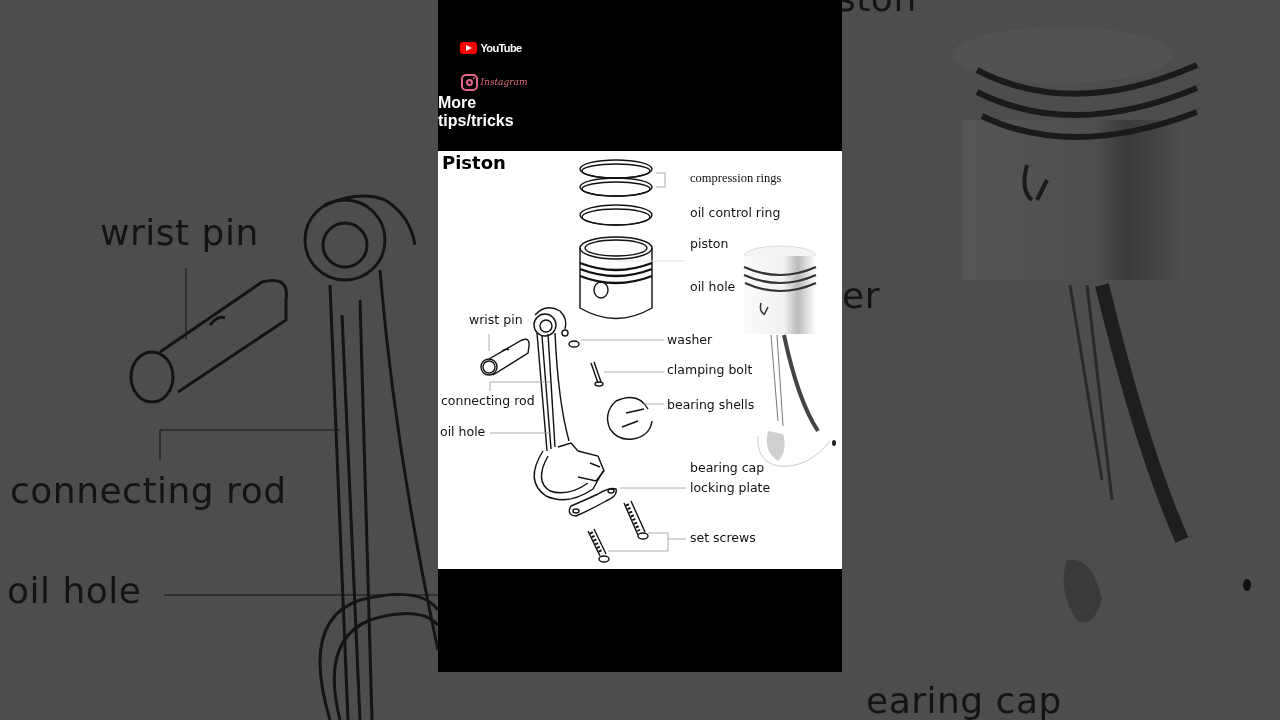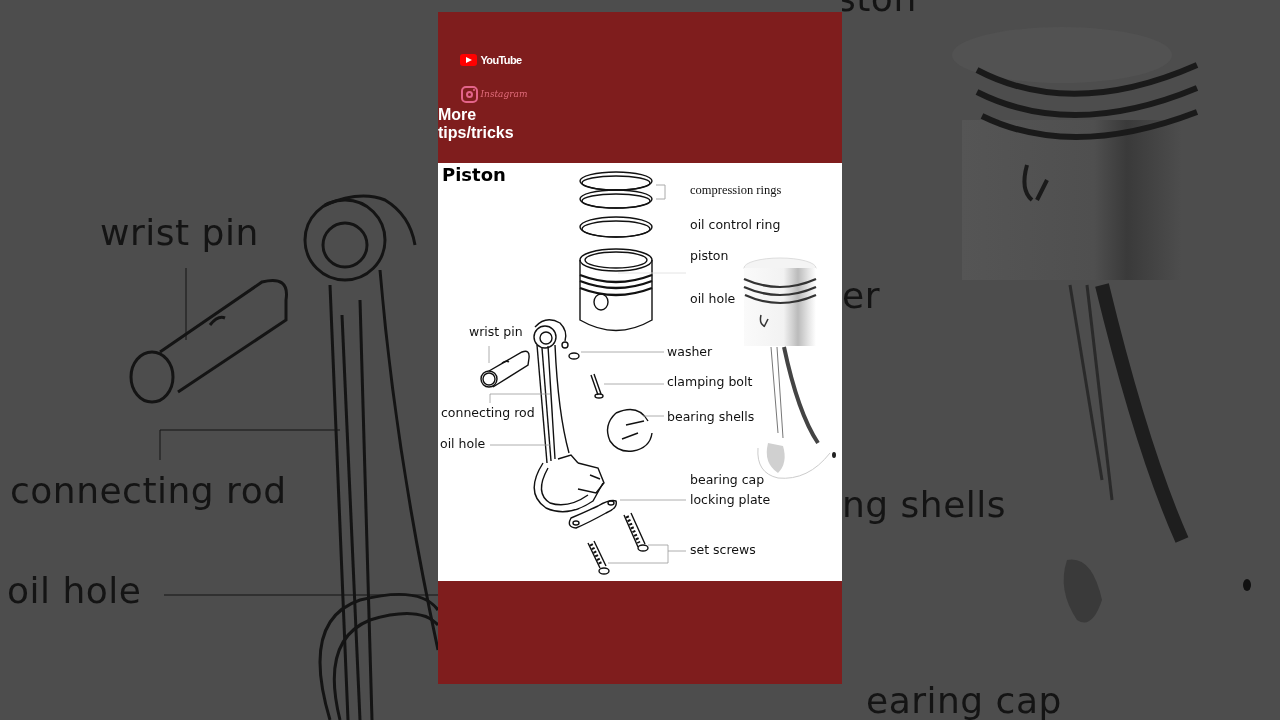--- a/index.html
+++ b/index.html
@@ -7,21 +7,21 @@
   body { position: relative; font-family: "DejaVu Sans", sans-serif; }
 
   
   .bg-side { position: absolute; top: 0; height: 720px; overflow: hidden; background: #4d4d4d; }
   .bg-left { left: 0; width: 438px; }
   .bg-right { left: 842px; width: 438px; }
   .bg-label { position: absolute; color: #141414; font-size: 36px; white-space: nowrap; letter-spacing: 0.5px; }
   .bg-svg { position: absolute; left: 0; top: 0; }
 
   
-  .frame { position: absolute; left: 438px; top: 12px; width: 404px; height: 672px; background: #7f1d1d; }
+  .frame { position: absolute; left: 438px; top: 0; width: 404px; height: 672px; background: #000000; }
 
   .social { position: absolute; left: 0; top: 40px; width: 106px; display: flex; flex-direction: column; align-items: center; }
   .yt-row { display: flex; align-items: center; gap: 3px; height: 16px; }
   .yt-logo { width: 17px; height: 12px; background: #ff0000; border-radius: 3px; position: relative; }
   .yt-logo::after { content: ""; position: absolute; left: 6px; top: 3px; border-left: 6px solid #fff; border-top: 3px solid transparent; border-bottom: 3px solid transparent; }
   .yt-text { color: #fff; font-family: "Liberation Sans", sans-serif; font-weight: bold; font-size: 11px; letter-spacing: -0.6px; }
   .ig-row { display: flex; align-items: center; gap: 3px; height: 20px; margin-top: 16px; margin-left: 6px; }
   .ig-logo { width: 17px; height: 17px; border: 2px solid #e4648a; border-radius: 5px; position: relative; }
   .ig-logo::before { content: ""; position: absolute; left: 3px; top: 3px; width: 7px; height: 7px; border: 2px solid #e4648a; border-radius: 50%; box-sizing: border-box; }
   .ig-logo::after { content: ""; position: absolute; right: 1px; top: 1px; width: 2px; height: 2px; background: #e4648a; border-radius: 50%; }
@@ -87,21 +87,20 @@
     <g fill="none" stroke="#2a2a2a" stroke-width="3">
       <path d="M228 285 L260 480"></path>
       <path d="M245 285 L270 500"></path>
     </g>
     <path d="M260 285 Q300 450 340 540" fill="none" stroke="#1e1e1e" stroke-width="14"></path>
     <path d="M225 560 Q250 555 260 600 Q250 630 235 620 Q215 590 225 560 Z" fill="#3a3a3a"></path>
     <ellipse cx="405" cy="585" rx="4" ry="6" fill="#111"></ellipse>
   </svg>
   <div class="bg-label" style="left:-5px; top:-22px;">ston</div>
   <div class="bg-label" style="left:0px; top:275px;">er</div>
-  <div class="bg-label" style="left:0px; top:484px;">ng shells</div>
   <div class="bg-label" style="left:0px; top:680px;padding-left:24px;">earing cap</div>
 </div>
 
 <div class="frame">
 
   <div class="social">
     <div class="yt-row">
       <span class="yt-logo"></span>
       <span class="yt-text">YouTube</span>
     </div>

